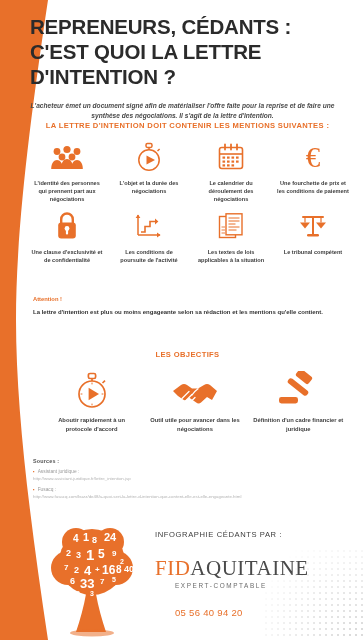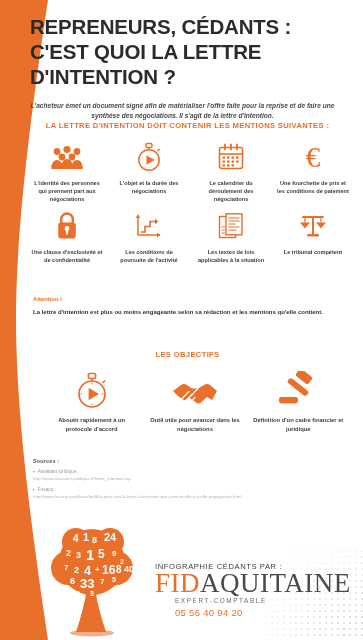--- a/index.html
+++ b/index.html
@@ -194,37 +194,37 @@
     left: 155px; bottom: 22px;
     width: 205px;
   }
   .infographie {
     font-size: 7.6px;
     letter-spacing: .6px;
     color: #3b3b3b;
     font-weight: 400;
   }
   .brand {
-    margin-top: 0;
+    margin-top: 17px;
     font-family: "Liberation Serif", serif;
-    font-size: 27px;
+    font-size: 21px;
     letter-spacing: .5px;
     color: #4a4a4a;
     line-height: 24px;
   }
   .brand .fid { color: #E8702A; }
   .expert {
     margin-top: 2px;
     margin-left: 20px;
     font-size: 6.4px;
     letter-spacing: 1.6px;
     color: #6b6b6b;
   }
   .phone {
-    margin-top: 3px;
+    margin-top: 18px;
     margin-left: 20px;
     font-size: 9.5px;
     color: #E8702A;
     letter-spacing: .3px;
   }
 </style>
 </head>
 <body>
 
 <div id="page">

